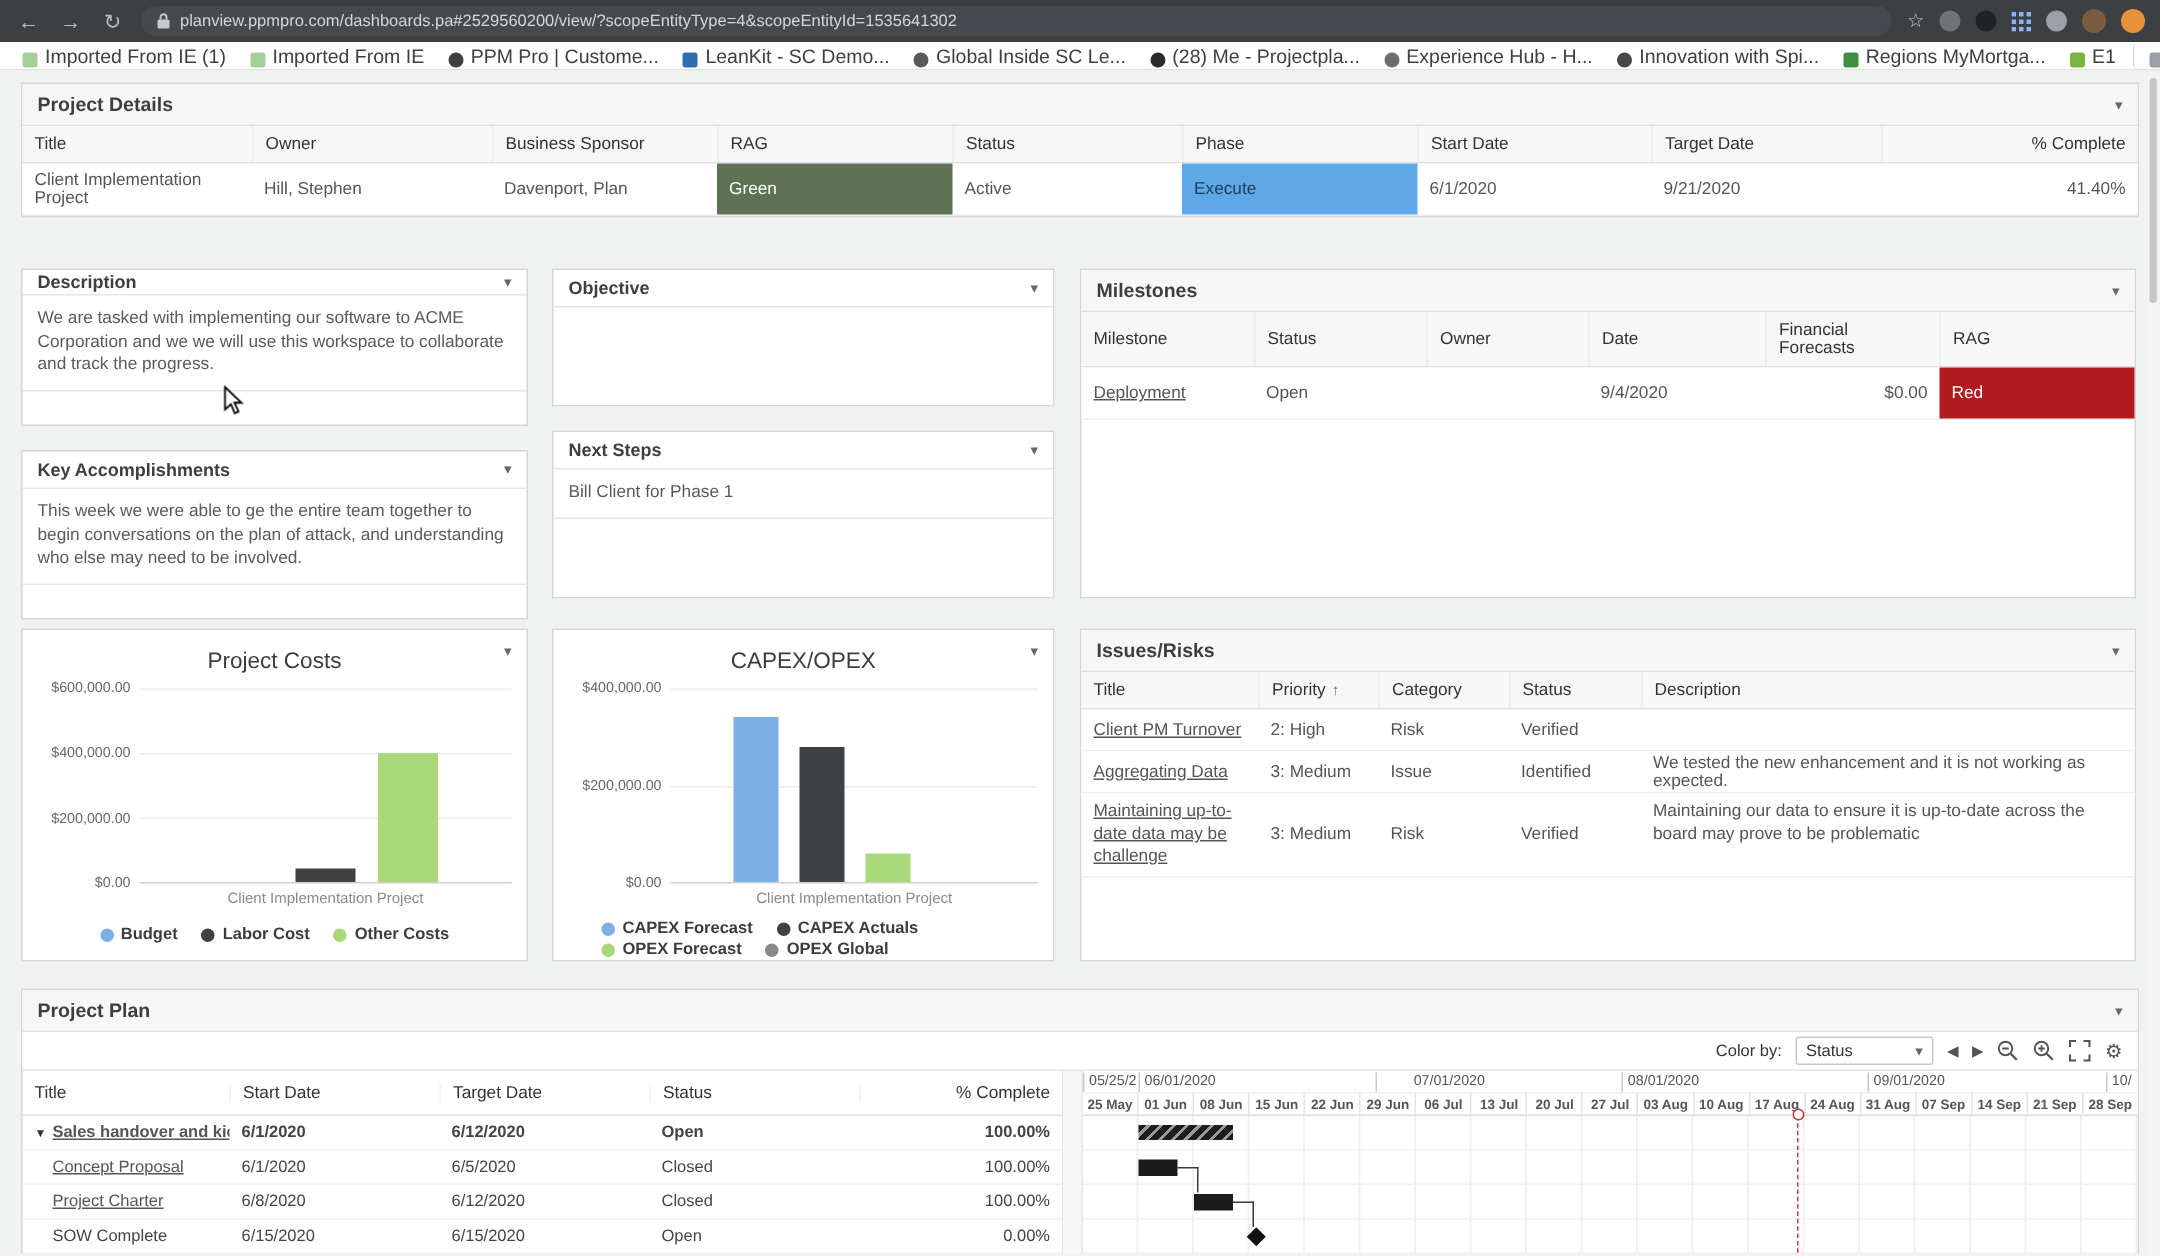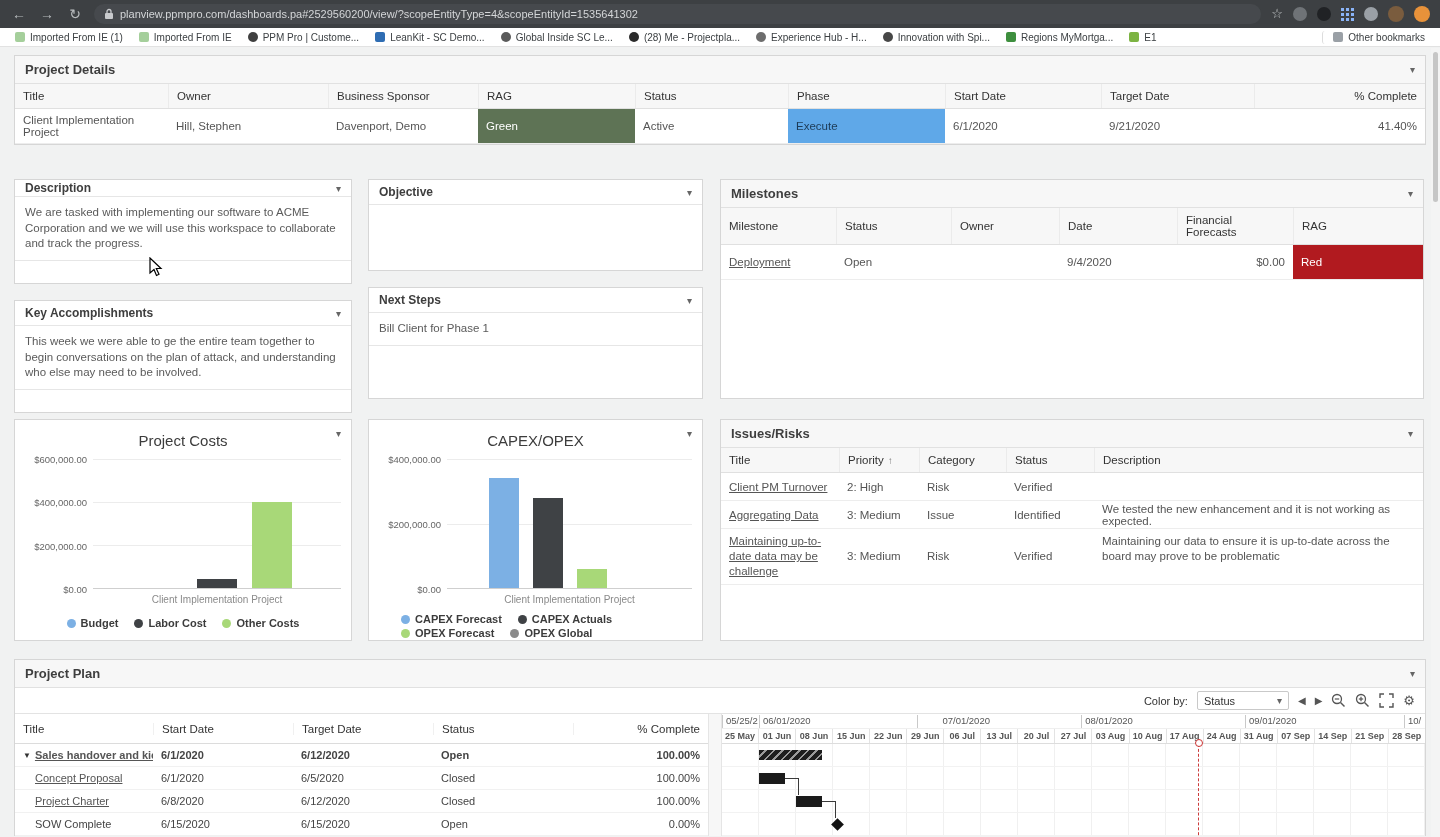--- a/index.html
+++ b/index.html
@@ -14,21 +14,21 @@
             align-items:center; gap:6px; padding:0 10px; overflow:hidden; }
   .url-text { color:#d4d6d8; font-size:11px; white-space:nowrap; overflow:hidden; }
   .right-icons { display:flex; align-items:center; gap:10px; }
   .ri { color:#c3c6c9; font-size:13px; line-height:28px; }
   .circ { width:14px; height:14px; border-radius:50%; display:inline-block; }
   .avatar-br { background:#7a5c3e; width:16px; height:16px; border-radius:50%; }
   .avatar-or { background:#e8923a; width:16px; height:16px; border-radius:50%; }
 
   .bookmarks { height:19px; background:#fff; border-bottom:1px solid #e2e2e2;
                display:flex; align-items:center; padding:0 8px; gap:2px; }
-  .bm { display:flex; align-items:flex-start; gap:5px; padding:1px 7px; font-size:10px;
+  .bm { display:flex; align-items:flex-end; gap:5px; padding:1px 7px; font-size:13px;
         color:#3c4043; white-space:nowrap; border-radius:3px; }
   .bm .fav { width:10px; height:10px; border-radius:2px; flex:none; }
   .bm-spacer { flex:1; }
   .bm-other { border-left:1px solid #ddd; padding-left:10px; }
 
   
   .content { padding:8px 14px 0; height:789px; overflow:hidden; position:relative; }
   .panel { background:#fff; border:1px solid #d6d6d6; }
   .phd { display:flex; align-items:center; justify-content:space-between; padding:0 10px;
          height:28px; font-size:13px; font-weight:bold; color:#3e3e3e; }
@@ -243,21 +243,21 @@
       <div>RAG</div>
       <div>Status</div>
       <div>Phase</div>
       <div>Start Date</div>
       <div>Target Date</div>
       <div class="ar">% Complete</div>
     </div>
     <div class="tbl-row pd-grid">
       <div>Client Implementation Project</div>
       <div>Hill, Stephen</div>
-      <div>Davenport, Demo</div>
+      <div>Davenport, Plan</div>
       <div class="cell-fill">
           <span class="fill" style="background: rgb(94, 115, 85);">Green</span>
         </div>
       <div>Active</div>
       <div class="cell-fill">
           <span class="fill phase" style="background: rgb(95, 168, 232);">Execute</span>
         </div>
       <div>6/1/2020</div>
       <div>9/21/2020</div>
       <div class="ar">41.40%</div>

